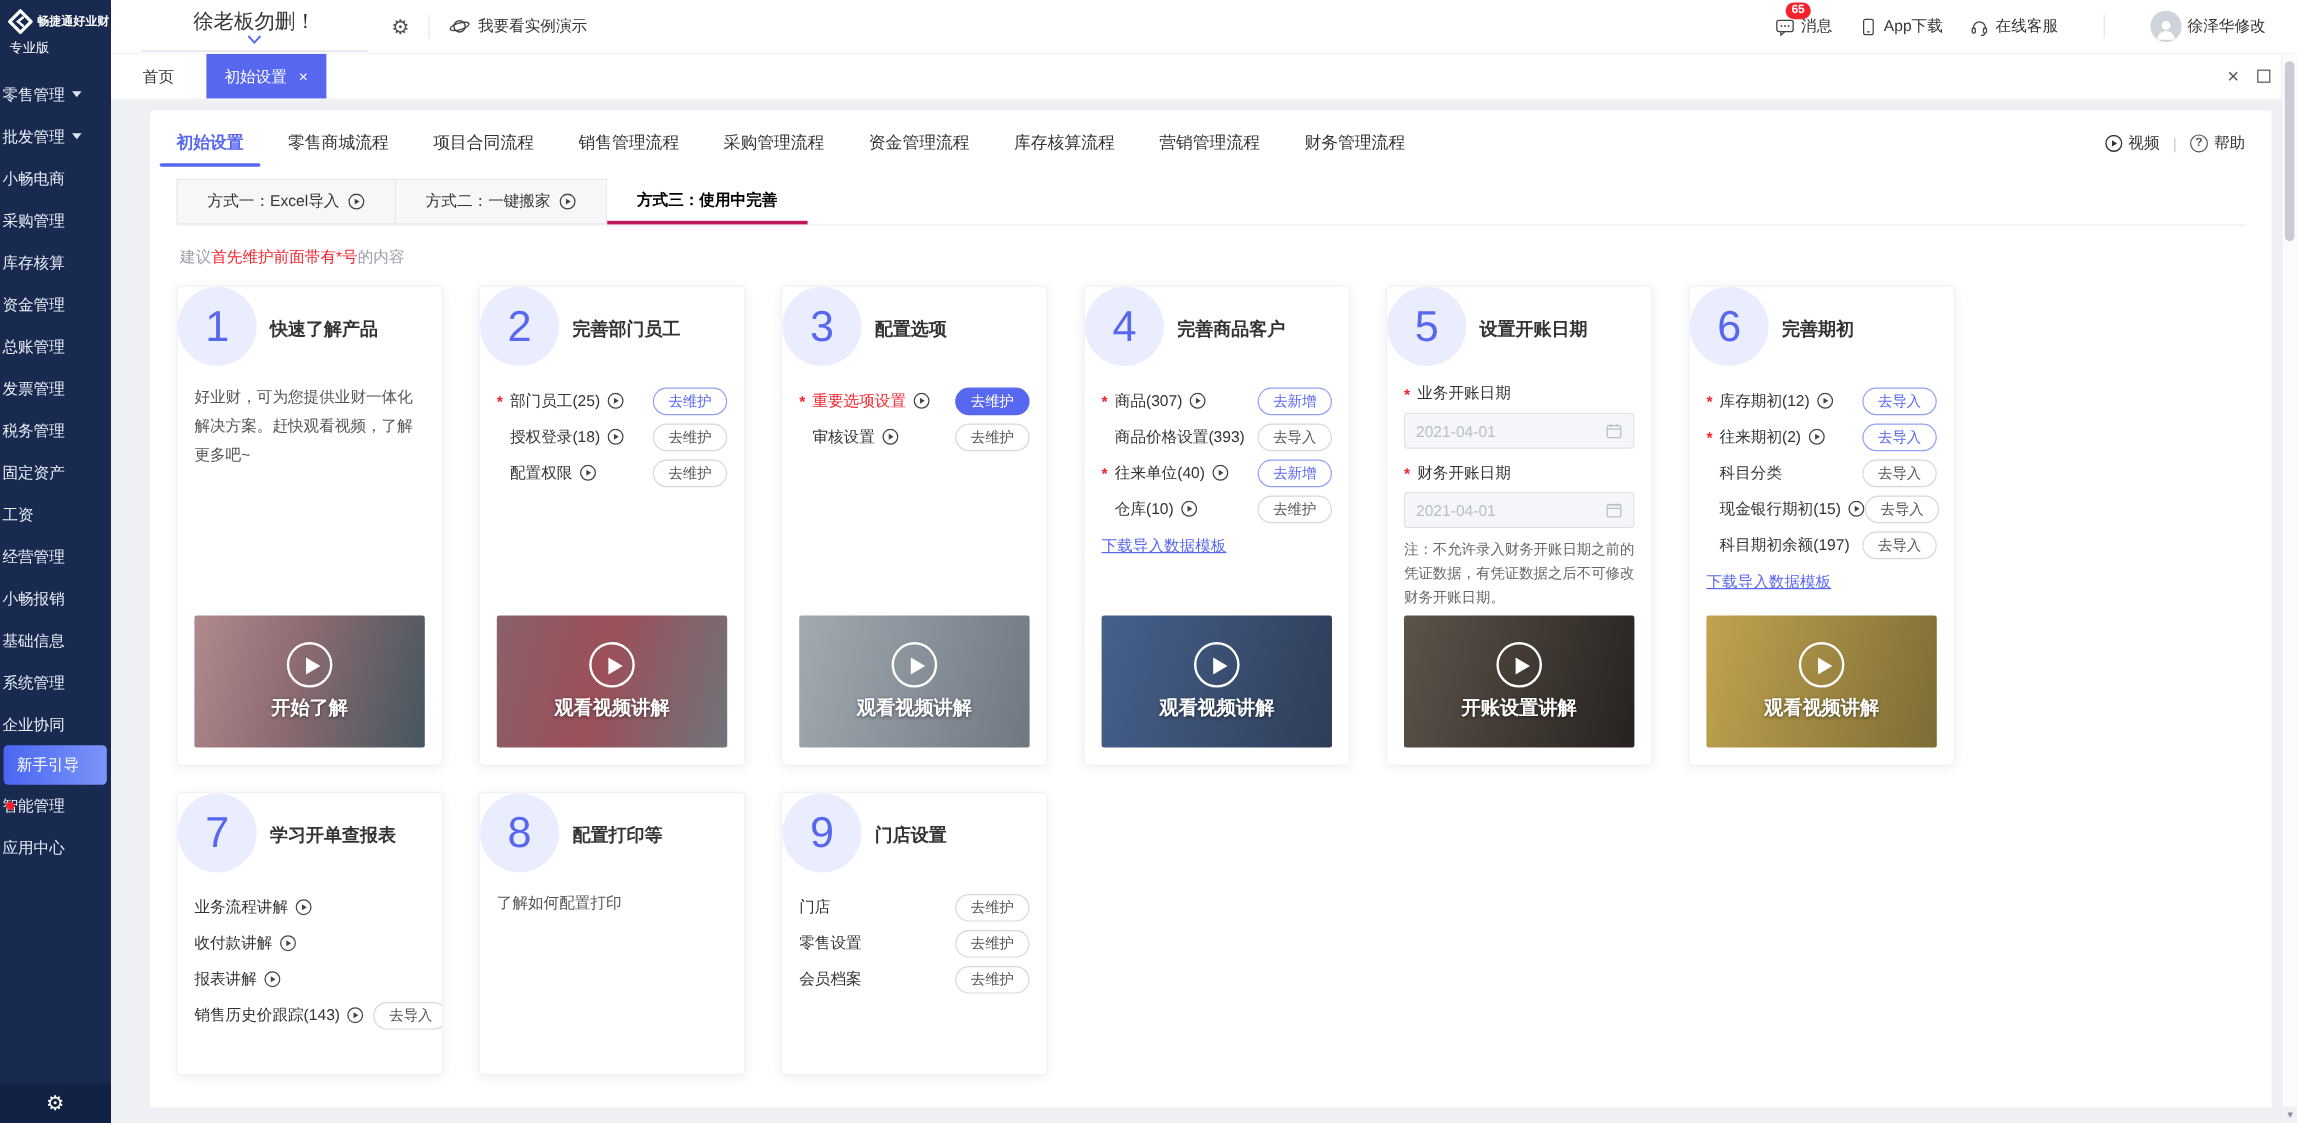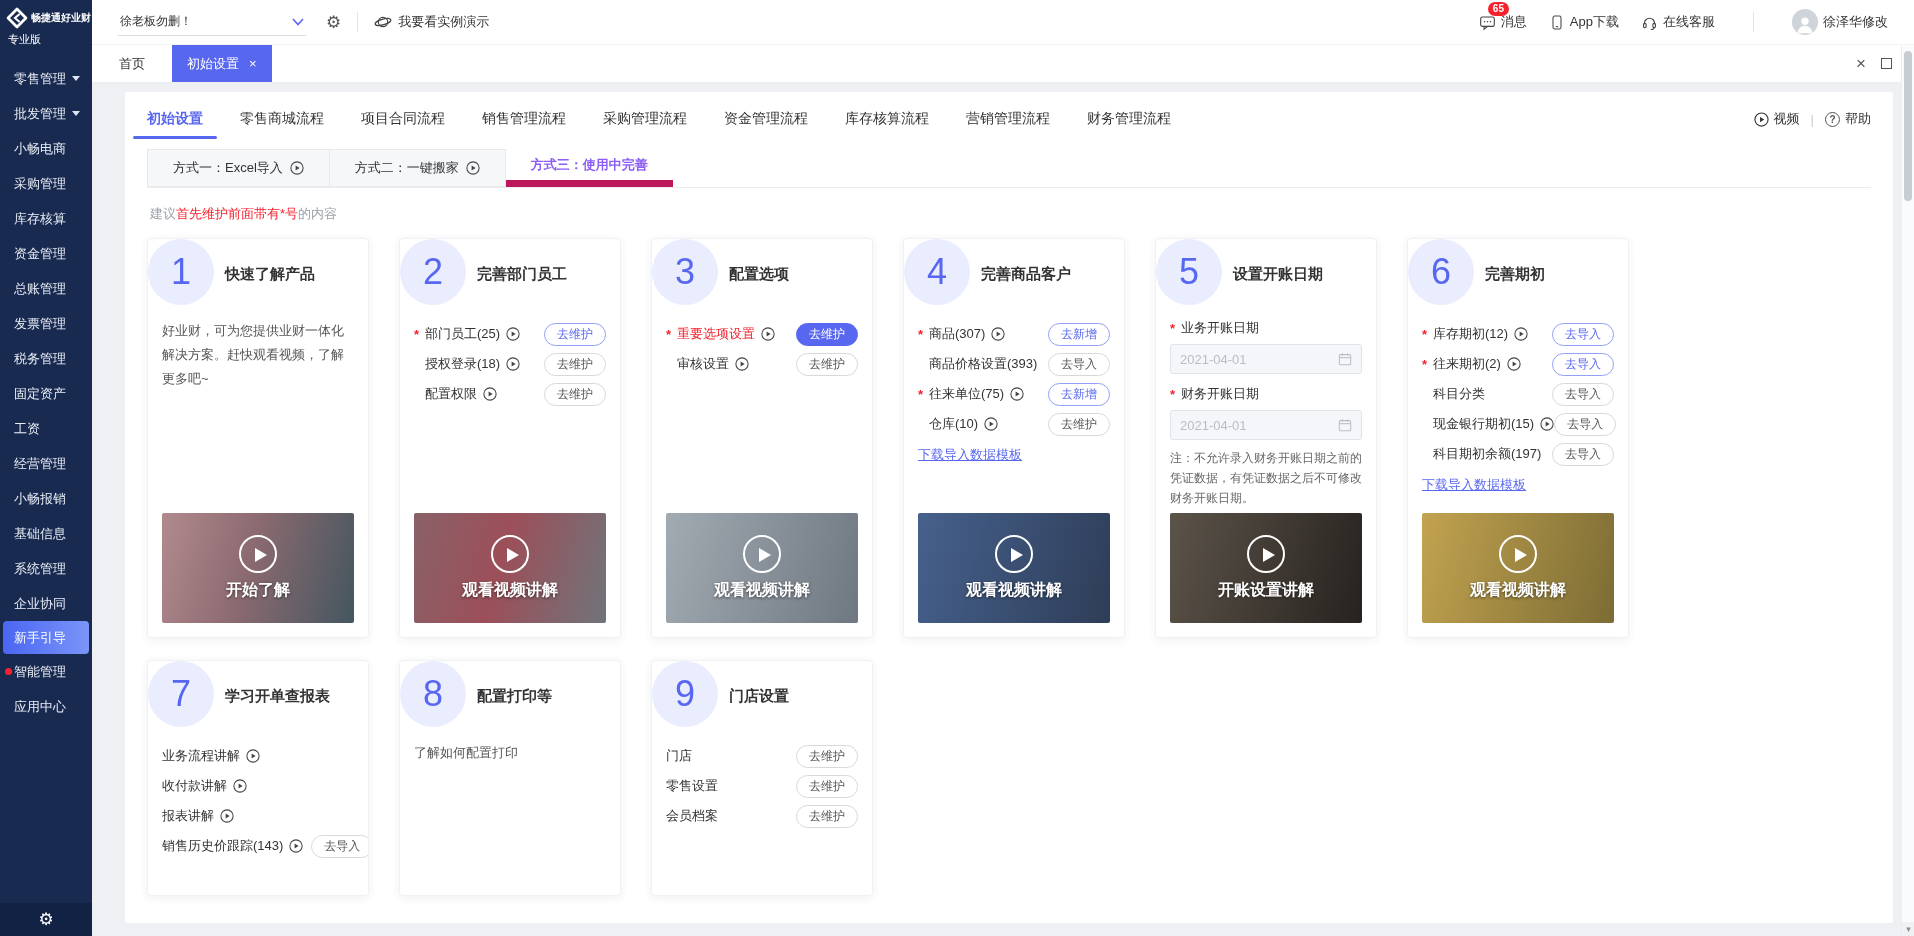--- a/index.html
+++ b/index.html
@@ -8,35 +8,35 @@
 
   
   .sidebar{position:fixed;left:0;top:0;width:92px;height:936px;background:#182a50;z-index:30;
     display:flex;flex-direction:column;}
   .logo-area{padding:7px 5px 4px 6px;color:#fff;}
   .logo-row{display:flex;align-items:center;gap:3px;}
   .logo-row svg{flex:none;}
   .brand-name{font-size:10px;font-weight:bold;letter-spacing:0;white-space:nowrap;}
   .brand-edition{font-size:11px;margin-top:3px;padding-left:2px;}
   .menu{flex:1;padding-top:10px;}
-  .menu-item{height:35px;display:flex;align-items:center;padding-left:14px;font-size:13px;
+  .menu-item{height:35px;display:flex;align-items:center;padding-left:2px;font-size:13px;
     color:#e8ecf5;cursor:pointer;position:relative;}
   .menu-item .caret{width:0;height:0;border-left:4.5px solid transparent;border-right:4.5px solid transparent;
     border-top:5px solid #dfe5f2;margin-left:6px;}
   .menu-item.active{background:linear-gradient(90deg,#4a66f2,#7b95f9);margin:0 3px;border-radius:4px;
     padding-left:11px;height:33px;color:#fff;}
   .menu-item .red-dot{position:absolute;left:5px;width:7px;height:7px;border-radius:50%;background:#f5222d;}
   .sidebar-footer{height:33px;background:#122245;display:flex;align-items:center;justify-content:center;
     color:#fff;font-size:17px;cursor:pointer;}
 
   
   .topbar{position:fixed;left:92px;top:0;width:1822px;height:45px;background:#fff;z-index:20;
     display:flex;align-items:center;border-bottom:1px solid #f2f3f5;}
-  .company-select{display:flex;align-items:center;justify-content:space-between;width:188px;margin-left:26px;
-    border-bottom:1px solid #d9dde4;padding:5px 2px;font-size:12px;cursor:pointer;}
+  .company-select{display:flex;align-items:center;justify-content:flex-start;width:188px;margin-left:26px;
+    border-bottom:1px solid #d9dde4;padding:5px 2px;font-size:17px;cursor:pointer;flex-direction:column;}
   .icon-gear{margin-left:20px;font-size:17px;color:#555;cursor:pointer;line-height:1;}
   .v-divider{width:1px;height:20px;background:#e3e5e9;margin:0 16px;}
   .demo-link{display:flex;align-items:center;gap:6px;font-size:13px;color:#333;cursor:pointer;}
   .topbar-right{margin-left:auto;display:flex;align-items:center;gap:22px;margin-right:26px;font-size:13px;}
   .tb-item{display:flex;align-items:center;gap:5px;cursor:pointer;position:relative;}
   .badge{position:absolute;top:-11px;left:9px;background:#f5222d;color:#fff;font-size:10px;
     line-height:14px;padding:0 5px;border-radius:8px;font-weight:bold;}
   .avatar{width:26px;height:26px;border-radius:50%;background:#cfd3da;overflow:hidden;display:flex;
     align-items:flex-end;justify-content:center;}
 
@@ -63,22 +63,22 @@
   .page-tabs-right{margin-left:auto;display:flex;align-items:center;gap:9px;font-size:13px;color:#333;}
   .ptr-item{display:flex;align-items:center;gap:5px;cursor:pointer;}
   .ptr-sep{color:#ccc;margin:0 2px;}
   .qmark{width:15px;height:15px;border:1.2px solid #555;border-radius:50%;display:inline-flex;
     align-items:center;justify-content:center;font-size:10px;font-weight:bold;color:#555;}
 
   .subtabs{display:flex;margin-top:3px;border-bottom:1px solid #ededf1;}
   .subtab{height:38px;display:flex;align-items:center;gap:7px;padding:0 25px;font-size:13px;
     background:#f6f7f9;border:1px solid #e7e9ed;cursor:pointer;}
   .subtab + .subtab{border-left:none;}
-  .subtab.active{background:#fff;border:none;border-bottom:7px solid #be185d;margin-bottom:-1px;
-    color:#8b5cf6;font-weight:bold;}
+  .subtab.active{background:#fff;border:none;border-bottom:3px solid #be185d;margin-bottom:-1px;
+    color:#000000;font-weight:bold;}
 
   .tip{margin:17px 0 15px 3px;font-size:13px;}
   .tip .t-grey{color:#9aa0a8;}
   .tip .t-red{color:#f5222d;}
 
   
   .cards{display:grid;grid-template-columns:repeat(6,222px);gap:22px 30px;}
   .card{position:relative;height:400px;background:#fff;border:1px solid #f0f1f4;border-radius:4px;
     box-shadow:0 2px 10px rgba(31,45,85,.07);padding:14px;overflow:hidden;}
   .card.short{height:236px;grid-row:2;}
@@ -479,21 +479,21 @@
           <div class="card-row">
             <span class="req"></span>
             <span class="row-label">
                 <span>商品价格设置(393)</span>
               </span>
             <button class="pill b-grey">去导入</button>
           </div>
           <div class="card-row">
             <span class="req">*</span>
             <span class="row-label">
-                <span>往来单位(75)</span>
+                <span>往来单位(40)</span>
               <span class="play-ico">
                   <svg width="14" height="14" viewBox="0 0 16 16">
                     <circle cx="8" cy="8" r="7" fill="none" stroke="#444" stroke-width="1.2"></circle>
                     <path d="M6.4 5.2 L11 8 L6.4 10.8 Z" fill="#444"></path>
                   </svg>
                 </span>
               </span>
             <button class="pill b-blue">去新增</button>
           </div>
           <div class="card-row">

